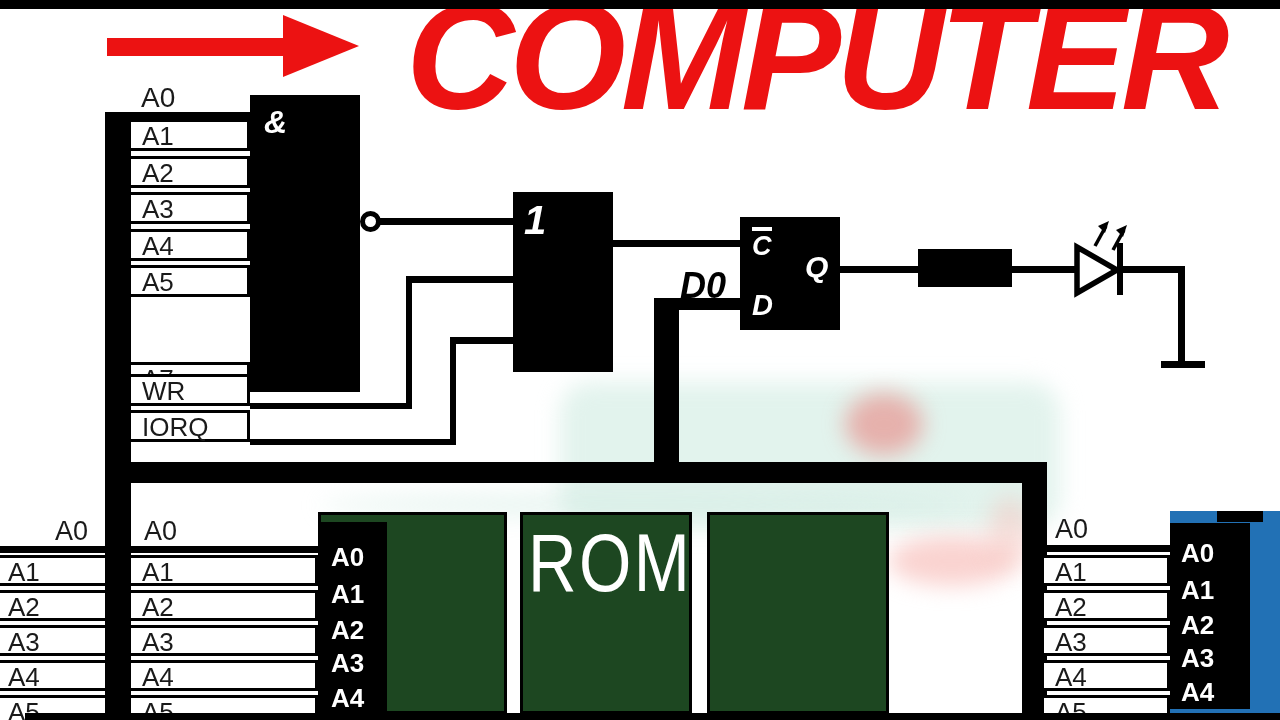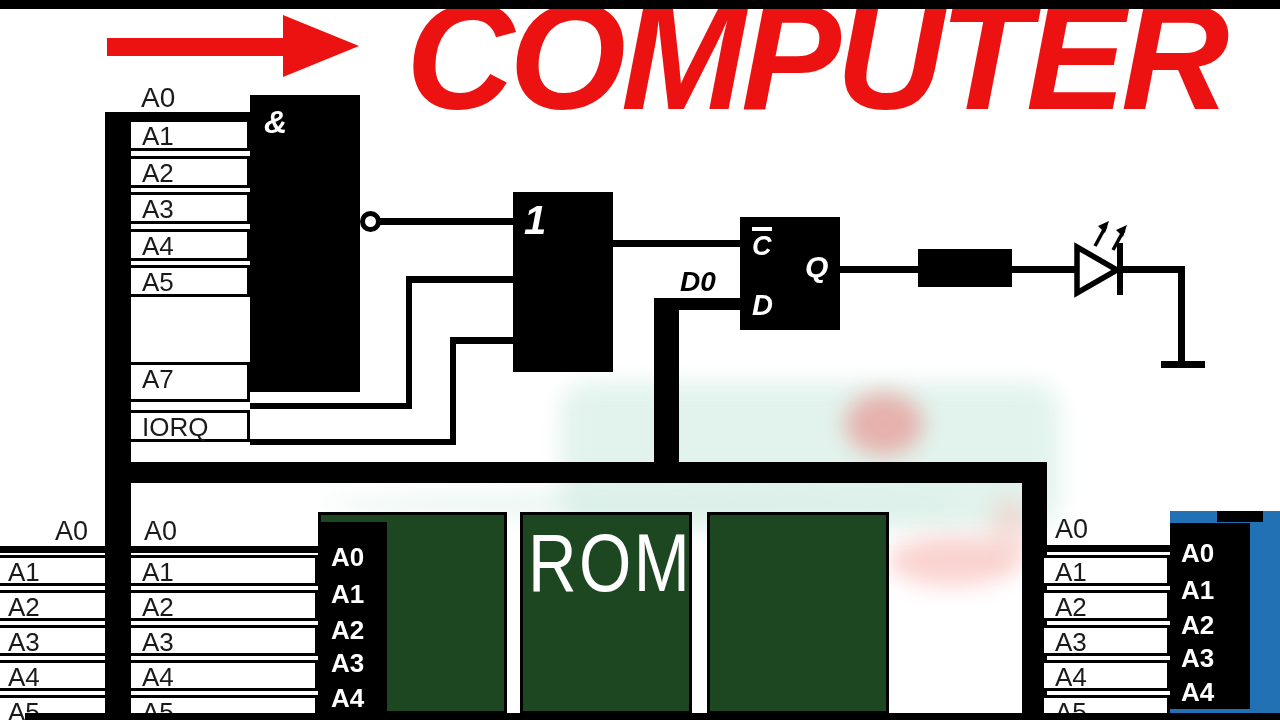--- a/index.html
+++ b/index.html
@@ -62,20 +62,23 @@
     </div>
   <div class="wbox z2" style="left:128px;top:229px;width:122px;height:32px;">
       <span class="plabel">A4</span>
     </div>
   <div class="wbox z2" style="left:128px;top:265px;width:122px;height:32px;">
       <span class="plabel">A5</span>
     </div>
   <div class="wbox z2" style="left:128px;top:338px;width:122px;height:40px;margin-top:24px;">
       <span class="plabel">A7</span>
     </div>
+  <div class="wbox z2" style="left:128px;top:374px;width:122px;height:32px;">
+      <span class="plabel">WR</span>
+    </div>
   <div class="wbox z2" style="left:128px;top:410px;width:122px;height:32px;">
       <span class="plabel">IORQ</span>
     </div>
 
   <div class="blk z2" style="left:250px;top:403px;width:162px;height:6px;"></div>
   <div class="blk z2" style="left:406px;top:280px;width:6px;height:129px;"></div>
   <div class="blk z2" style="left:406px;top:276px;width:107px;height:7px;"></div>
   <div class="blk z2" style="left:250px;top:439px;width:206px;height:6px;"></div>
   <div class="blk z2" style="left:450px;top:341px;width:6px;height:104px;"></div>
   <div class="blk z2" style="left:450px;top:337px;width:63px;height:7px;"></div>
@@ -91,21 +94,21 @@
 
   <div class="gate z2" style="left:740px;top:217px;width:100px;height:113px;"></div>
   <div class="glabel z2" style="left:752px;top:227px;font-size:27px;">
     <span style="display:inline-block;border-top:4px solid #fff;padding-top:2px;">C</span>
   </div>
   <div class="glabel z2" style="left:752px;top:291px;font-size:29px;">D</div>
   <div class="glabel z2" style="left:805px;top:252px;font-size:30px;">Q</div>
 
   <div class="blk z2" style="left:654px;top:302px;width:25px;height:162px;"></div>
   <div class="blk z2" style="left:654px;top:298px;width:86px;height:12px;"></div>
-  <div class="abs z2" style="left:680px;top:268px;font-size:28px;font-weight:bold;font-style:italic;color:#000;line-height:1;">D0</div>
+  <div class="abs z2" style="left:680px;top:268px;font-size:36px;font-weight:bold;font-style:italic;color:#000;line-height:1;">D0</div>
 
   <div class="blk z2" style="left:840px;top:266px;width:80px;height:7px;"></div>
   <div class="blk z2" style="left:918px;top:249px;width:94px;height:38px;"></div>
   <div class="blk z2" style="left:1012px;top:266px;width:65px;height:7px;"></div>
   <svg class="abs z2" style="left:1070px;top:213px;" width="125" height="90" viewBox="0 0 125 90">
     <polygon points="7,34 7,80 47,57" fill="#fff" stroke="#000" stroke-width="5.5"></polygon>
     <line x1="50" y1="30" x2="50" y2="82" stroke="#000" stroke-width="6"></line>
     <line x1="25" y1="33" x2="36" y2="13" stroke="#000" stroke-width="3.5"></line>
     <polygon points="39,8 28,13 35,20" fill="#000"></polygon>
     <line x1="43" y1="37" x2="54" y2="17" stroke="#000" stroke-width="3.5"></line>

